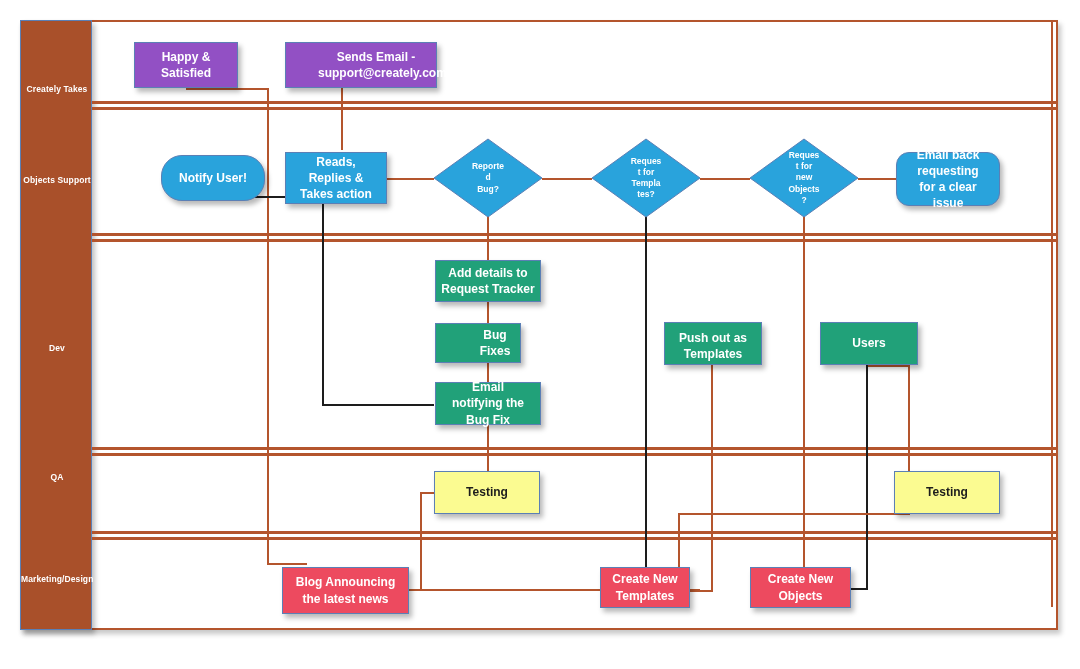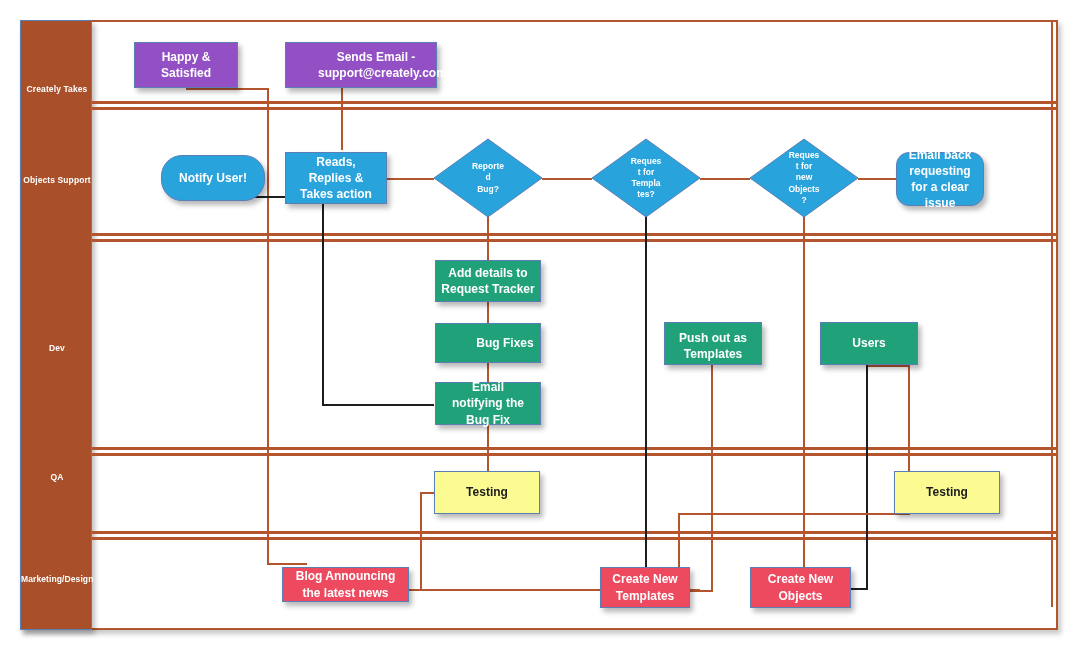--- a/index.html
+++ b/index.html
@@ -236,29 +236,29 @@
 
   <div class="diamond" style="left:750px; top:139px; width:108px; height:78px;">
     <svg width="108" height="78" viewBox="0 0 108 78">
       <polygon points="54,0 108,39 54,78 0,39" fill="#29a3dc" stroke="#5b7fb5" stroke-width="1"></polygon>
     </svg>
     <div class="dlabel">
       <span>Reques<br>t for<br>new<br>Objects<br>?</span>
     </div>
   </div>
 
-  <div class="node blue" style="left:896px; top:152px; width:88px; height:54px;border-radius:13px;">
+  <div class="node blue" style="left:896px; top:152px; width:104px; height:54px;border-radius:13px;">
     <span class="node-label">Email back<br>requesting<br>for a clear<br>issue</span>
   </div>
 
   <div class="node green" style="left:435px; top:260px; width:106px; height:42px;">
     <span class="node-label">Add details to<br>Request Tracker</span>
   </div>
 
-  <div class="node green" style="left:435px; top:323px; width:106px; height:40px;padding-left:36px;">
+  <div class="node green" style="left:435px; top:323px; width:86px; height:40px;padding-left:36px;">
     <span class="node-label">Bug Fixes</span>
   </div>
 
   <div class="node green" style="left:435px; top:382px; width:106px; height:43px;">
     <span class="node-label">Email<br>notifying the<br>Bug Fix</span>
   </div>
 
   <div class="node green" style="left:664px; top:322px; width:98px; height:43px;align-items:flex-end;">
     <span class="node-label">Push out as<br>Templates</span>
   </div>
@@ -268,21 +268,21 @@
   </div>
 
   <div class="node yellow" style="left:434px; top:471px; width:106px; height:43px;">
     <span class="node-label">Testing</span>
   </div>
 
   <div class="node yellow" style="left:894px; top:471px; width:106px; height:43px;">
     <span class="node-label">Testing</span>
   </div>
 
-  <div class="node red" style="left:282px; top:567px; width:127px; height:35px;">
+  <div class="node red" style="left:282px; top:567px; width:127px; height:47px;">
     <span class="node-label">Blog Announcing<br>the latest news</span>
   </div>
 
   <div class="node red" style="left:600px; top:567px; width:90px; height:41px;">
     <span class="node-label">Create New<br>Templates</span>
   </div>
 
   <div class="node red" style="left:750px; top:567px; width:101px; height:41px;">
     <span class="node-label">Create New<br>Objects</span>
   </div>

